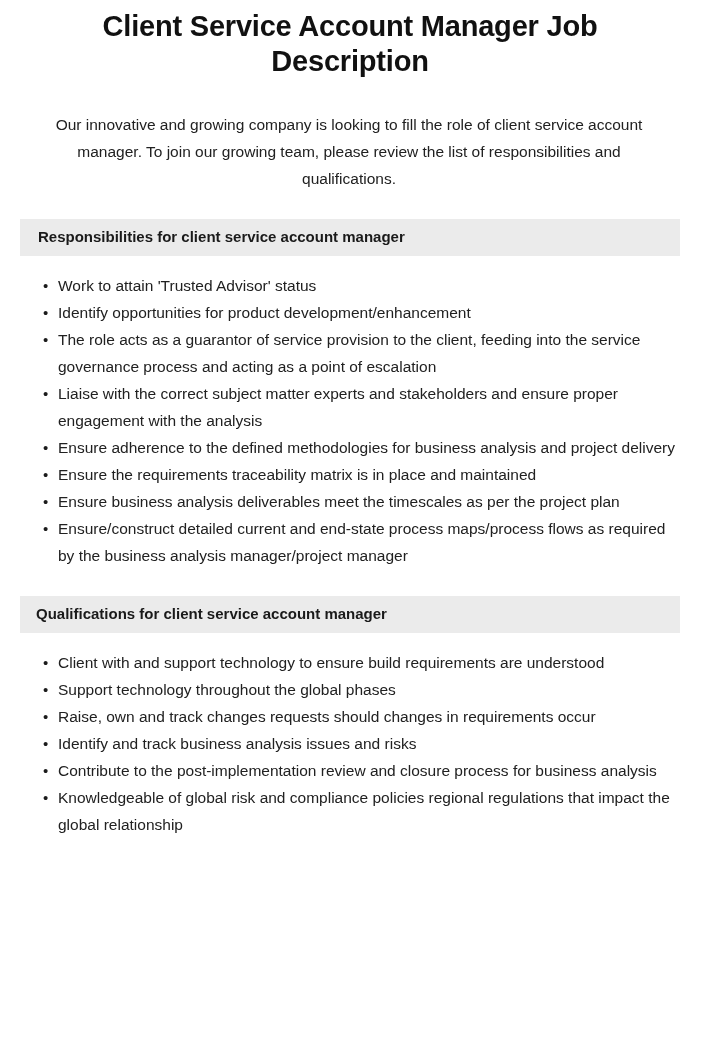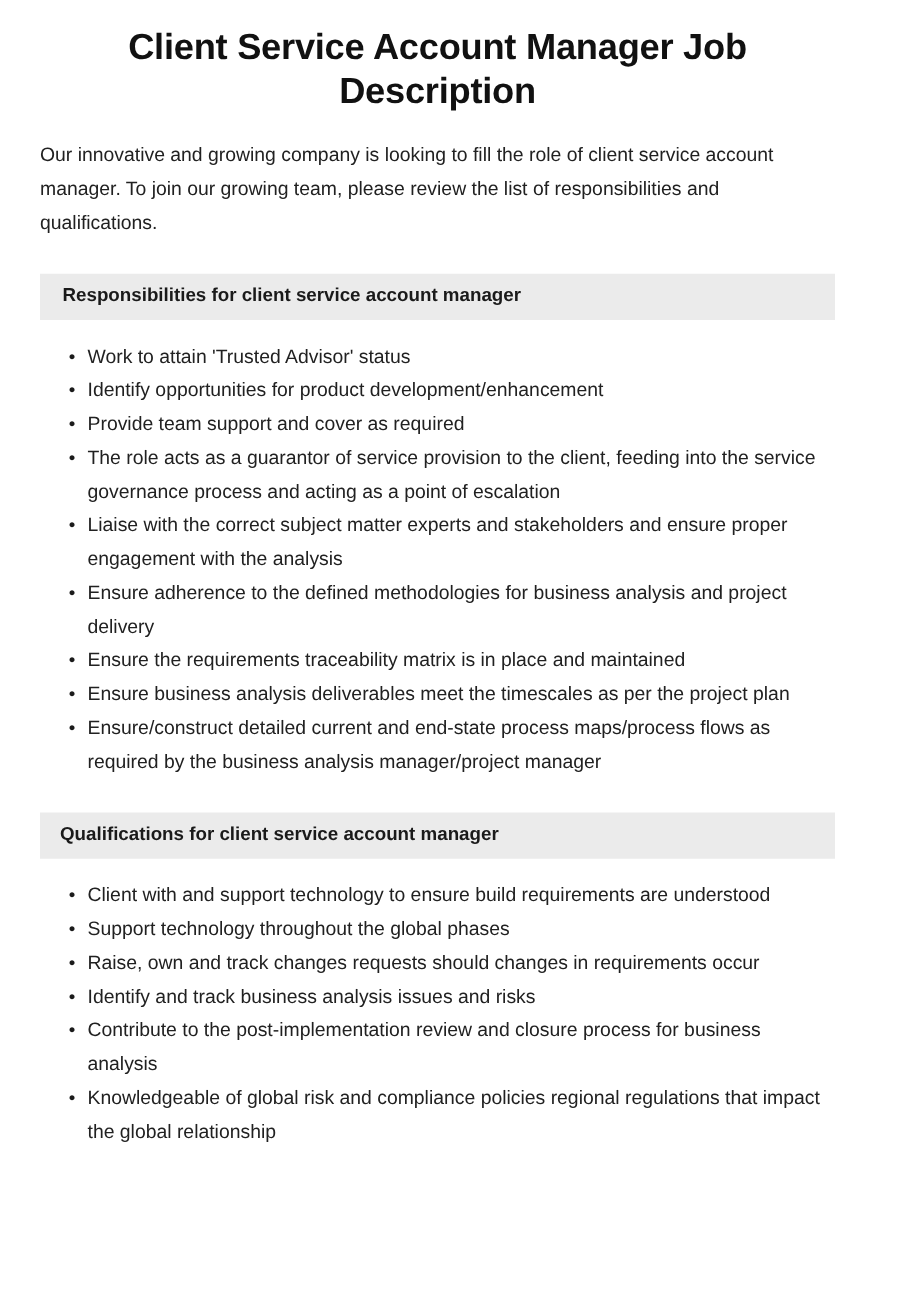--- a/index.html
+++ b/index.html
@@ -12,42 +12,43 @@
     height: 1038px;
     font-family: "Liberation Sans", sans-serif;
     color: #1b1b1b;
     overflow: hidden;
   }
 
   .page {
     width: 700px;
     height: 1038px;
     box-sizing: border-box;
-    padding: 12px;
+    padding: 0;
     background: #ffffff;
     position: relative;
   }
 
   .page-title {
     font-size: 29px;
     font-weight: bold;
     line-height: 35px;
     text-align: center;
     color: #111111;
     margin: 0;
     padding: 9px 60px 0 60px;
     letter-spacing: -0.2px;
   }
 
   .intro {
     font-size: 15.5px;
     line-height: 27px;
     color: #212121;
-    margin: 0;
+    margin: 12px;
     padding: 20px 22px 0 20px;
+    text-align: center;
   }
 
   .section {
     margin: 0;
     padding: 0;
   }
 
   .section-heading {
     background: #ebebeb;
     margin: 27px 20px 0 20px;
@@ -99,21 +100,20 @@
 
   <h1 class="page-title">Client Service Account Manager Job Description</h1>
 
   <p class="intro">Our innovative and growing company is looking to fill the role of client service account manager. To join our growing team, please review the list of responsibilities and qualifications.</p>
 
   <div class="section">
     <div class="section-heading">Responsibilities for client service account manager</div>
     <ul class="bullets">
       <li>Work to attain 'Trusted Advisor' status</li>
       <li>Identify opportunities for product development/enhancement</li>
-      <li>Provide team support and cover as required</li>
       <li>The role acts as a guarantor of service provision to the client, feeding into the service governance process and acting as a point of escalation</li>
       <li>Liaise with the correct subject matter experts and stakeholders and ensure proper engagement with the analysis</li>
       <li>Ensure adherence to the defined methodologies for business analysis and project delivery</li>
       <li>Ensure the requirements traceability matrix is in place and maintained</li>
       <li>Ensure business analysis deliverables meet the timescales as per the project plan</li>
       <li>Ensure/construct detailed current and end-state process maps/process flows as required by the business analysis manager/project manager</li>
     </ul>
   </div>
 
   <div class="section">

